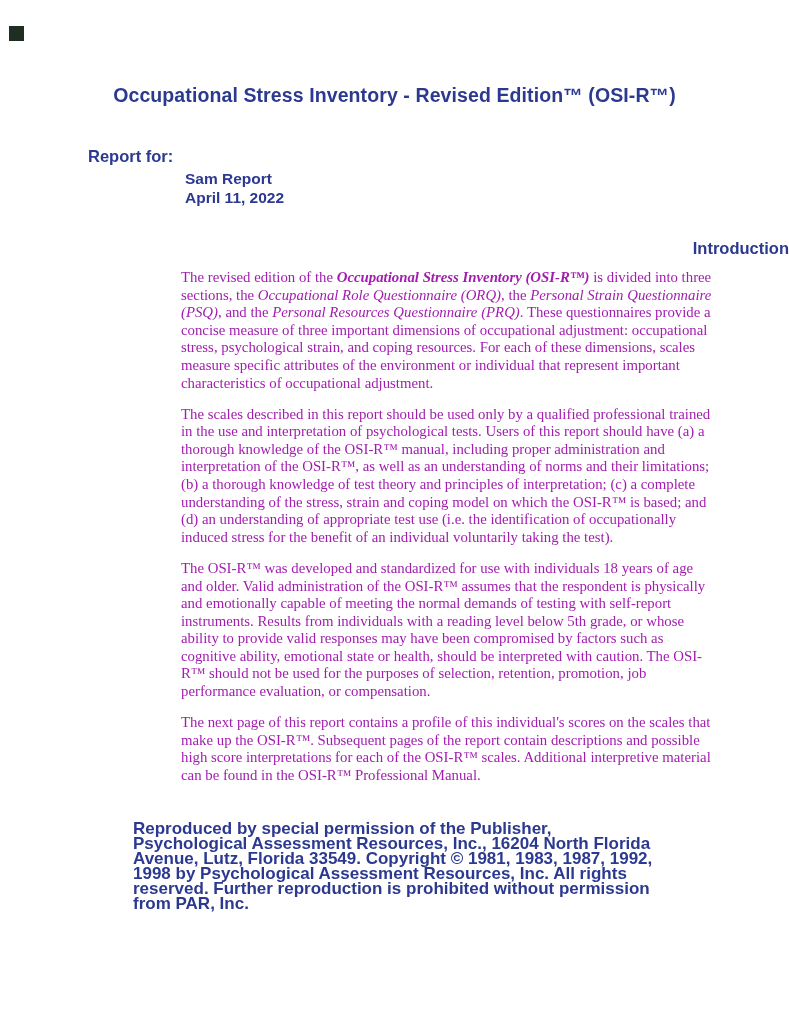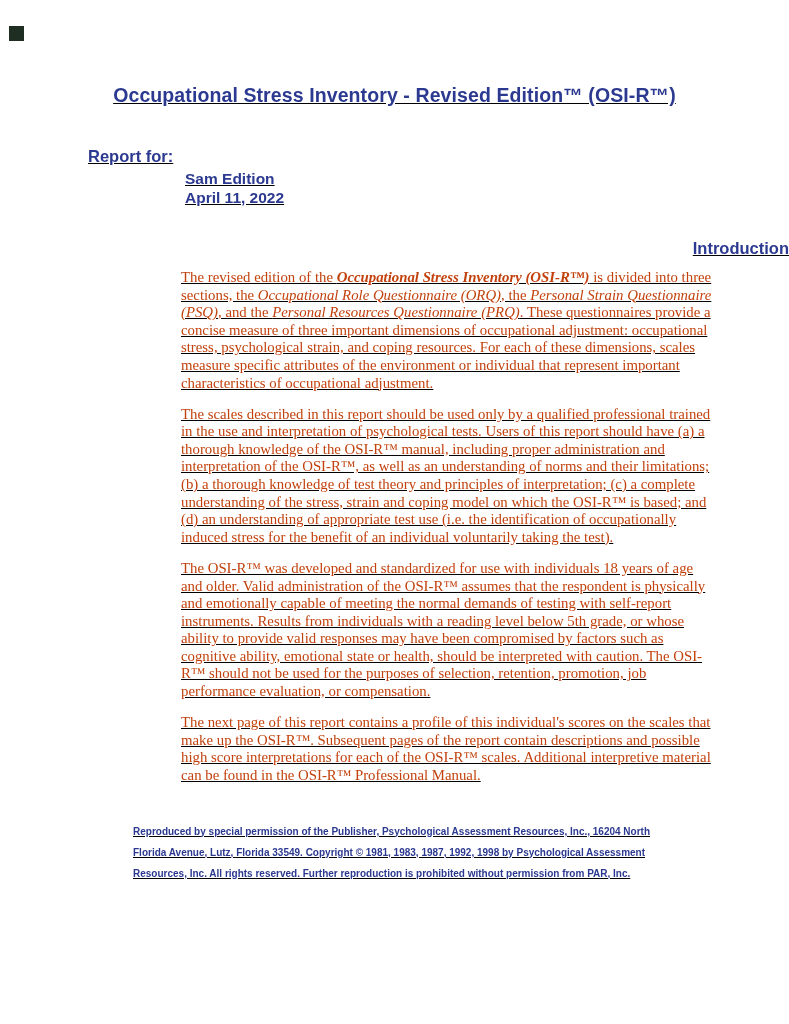--- a/index.html
+++ b/index.html
@@ -3,21 +3,20 @@
 <meta charset="utf-8">
 <style>
   html, body { margin: 0; padding: 0; background: #ffffff; }
   .page {
     position: relative;
     width: 789px;
     height: 1024px;
     background: #ffffff;
     overflow: hidden;
     font-family: "Liberation Sans", sans-serif;
-    text-decoration: underline;
   }
   .corner-mark {
     position: absolute;
     left: 9px;
     top: 26px;
     width: 15px;
     height: 15px;
     background: #1f2e22;
   }
   .title {
@@ -49,46 +48,46 @@
     font-weight: bold;
     color: #2b3990;
     text-align: right;
   }
   .body-text {
     margin: 11px 0 0 181px;
     width: 531px;
     font-family: "Liberation Serif", serif;
     font-size: 14.8px;
     line-height: 17.6px;
-    color: #c2410c;
+    color: #a21caf;
     text-align: left;
   }
   .body-text p { margin: 0 0 13.5px 0; }
   .footer {
     margin: 36px 0 0 133px;
     width: 534px;
     font-family: "Liberation Sans", sans-serif;
-    font-size: 10px;
-    line-height: 21px;
+    font-size: 17px;
+    line-height: 15px;
     font-weight: bold;
     color: #2b3990;
   }
 </style>
 </head>
 <body>
 
 <div class="page">
   <div class="corner-mark"></div>
 
   <h1 class="title">Occupational Stress Inventory - Revised Edition™ (OSI-R™)</h1>
 
   <div>
     <h2 class="report-for-label">Report for:</h2>
     <div class="report-for-details">
-      <div>Sam Edition</div>
+      <div>Sam Report</div>
       <div>April 11, 2022</div>
     </div>
   </div>
 
   <h2 class="section-heading">Introduction</h2>
 
   <div class="body-text">
     <p><span>The revised edition of the </span><span style="font-weight: bold; font-style: italic;">Occupational Stress Inventory (OSI-R™)</span><span> is divided into three sections, the </span><span style="font-style: italic;">Occupational Role Questionnaire (ORQ)</span><span>, the </span><span style="font-style: italic;">Personal Strain Questionnaire (PSQ)</span><span>, and the </span><span style="font-style: italic;">Personal Resources Questionnaire (PRQ)</span><span>. These questionnaires provide a concise measure of three important dimensions of occupational adjustment: occupational stress, psychological strain, and coping resources. For each of these dimensions, scales measure specific attributes of the environment or individual that represent important characteristics of occupational adjustment.</span></p>
     <p><span>The scales described in this report should be used only by a qualified professional trained in the use and interpretation of psychological tests. Users of this report should have (a) a thorough knowledge of the OSI-R™ manual, including proper administration and interpretation of the OSI-R™, as well as an understanding of norms and their limitations; (b) a thorough knowledge of test theory and principles of interpretation; (c) a complete understanding of the stress, strain and coping model on which the OSI-R™ is based; and (d) an understanding of appropriate test use (i.e. the identification of occupationally induced stress for the benefit of an individual voluntarily taking the test).</span></p>
     <p><span>The OSI-R™ was developed and standardized for use with individuals 18 years of age and older. Valid administration of the OSI-R™ assumes that the respondent is physically and emotionally capable of meeting the normal demands of testing with self-report instruments. Results from individuals with a reading level below 5th grade, or whose ability to provide valid responses may have been compromised by factors such as cognitive ability, emotional state or health, should be interpreted with caution. The OSI-R™ should not be used for the purposes of selection, retention, promotion, job performance evaluation, or compensation.</span></p>

